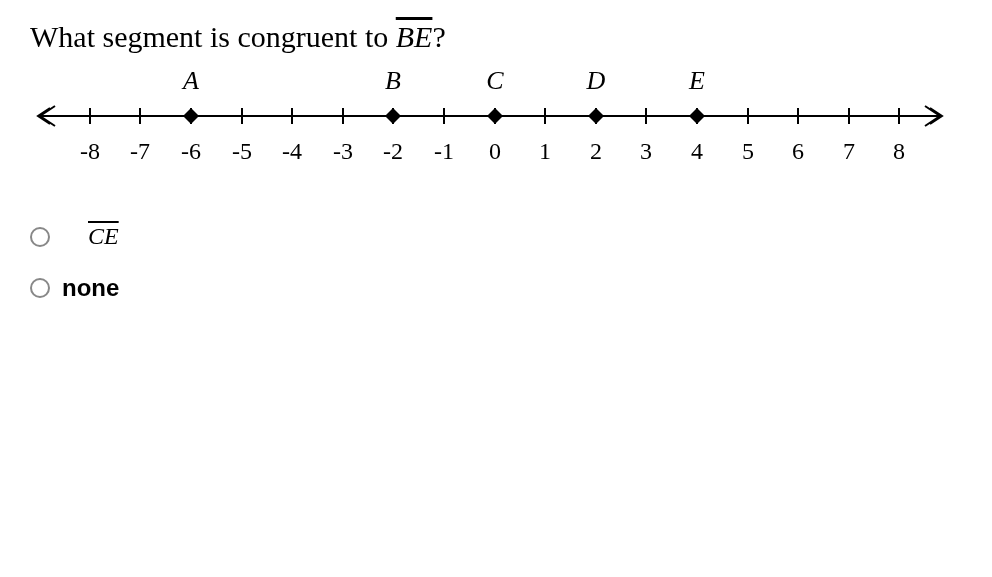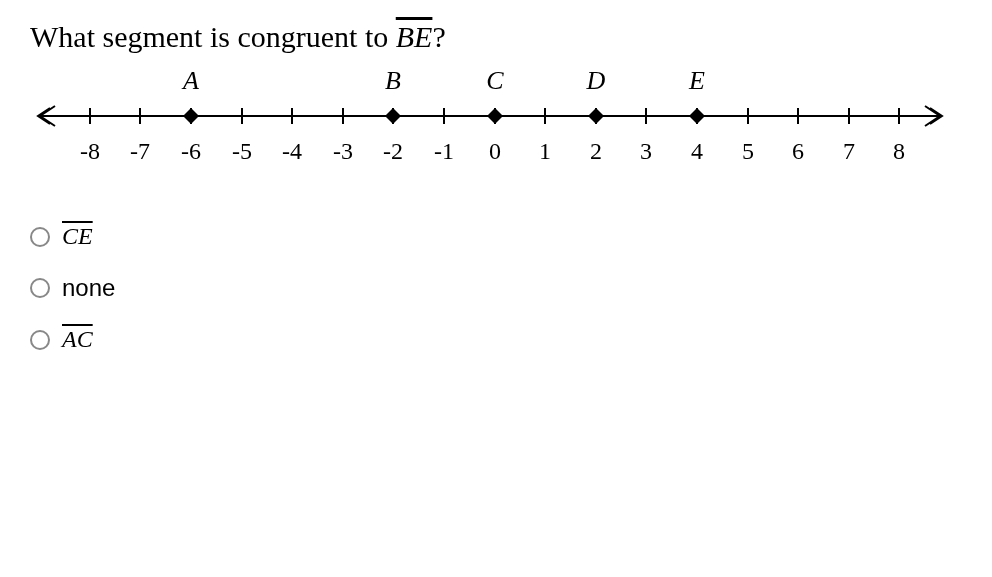--- a/index.html
+++ b/index.html
@@ -58,23 +58,25 @@
       height: 20px;
       border: 2px solid #888;
       border-radius: 50%;
       box-sizing: border-box;
       flex-shrink: 0;
     }
     .opt-label {
       font-size: 24px;
     }
     .opt-label .overline {
+      margin-left: 26px;
     }
     .plain {
       font-family: Arial, sans-serif;
+      font-weight: bold;
     }
   </style>
 </head>
 <body>
 
 <div class="question">
   <span>What segment is congruent to </span><span class="overline">BE</span><span>?</span>
 </div>
 
 <div class="numberline-wrap">
@@ -145,17 +147,13 @@
 
 <div class="options">
   <label class="option">
     <span class="radio"></span>
     <span class="opt-label"><span class="overline">CE</span></span>
   </label>
   <label class="option">
     <span class="radio"></span>
     <span class="opt-label plain">none</span>
   </label>
-  <label class="option">
-    <span class="radio"></span>
-    <span class="opt-label"><span class="overline">AC</span></span>
-  </label>
 </div>
 
 </body></html>

